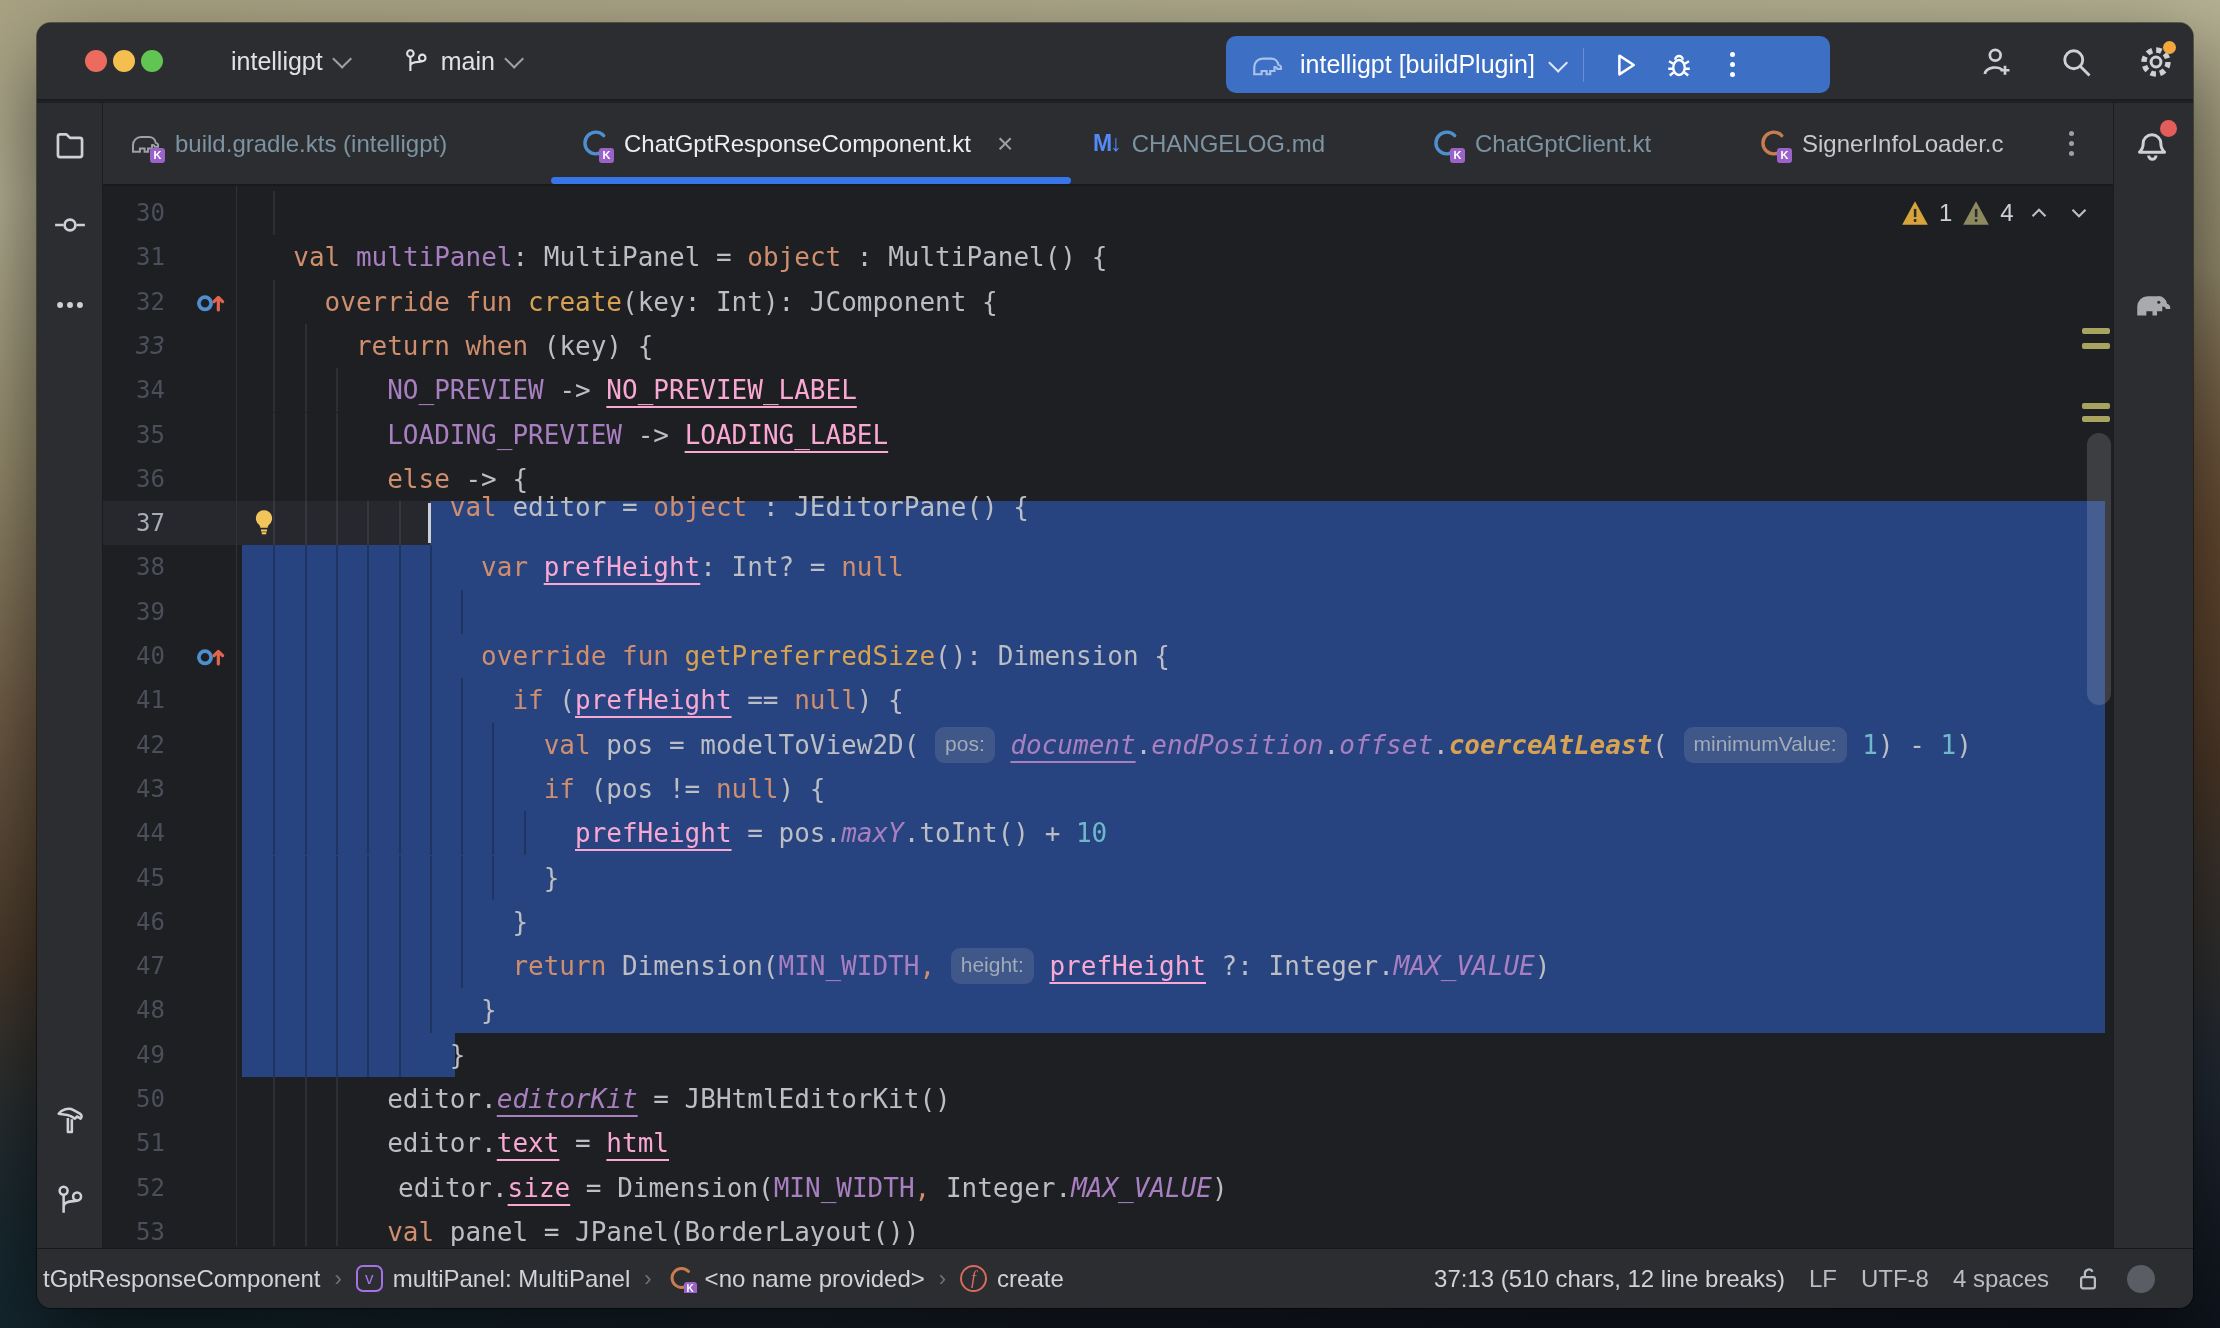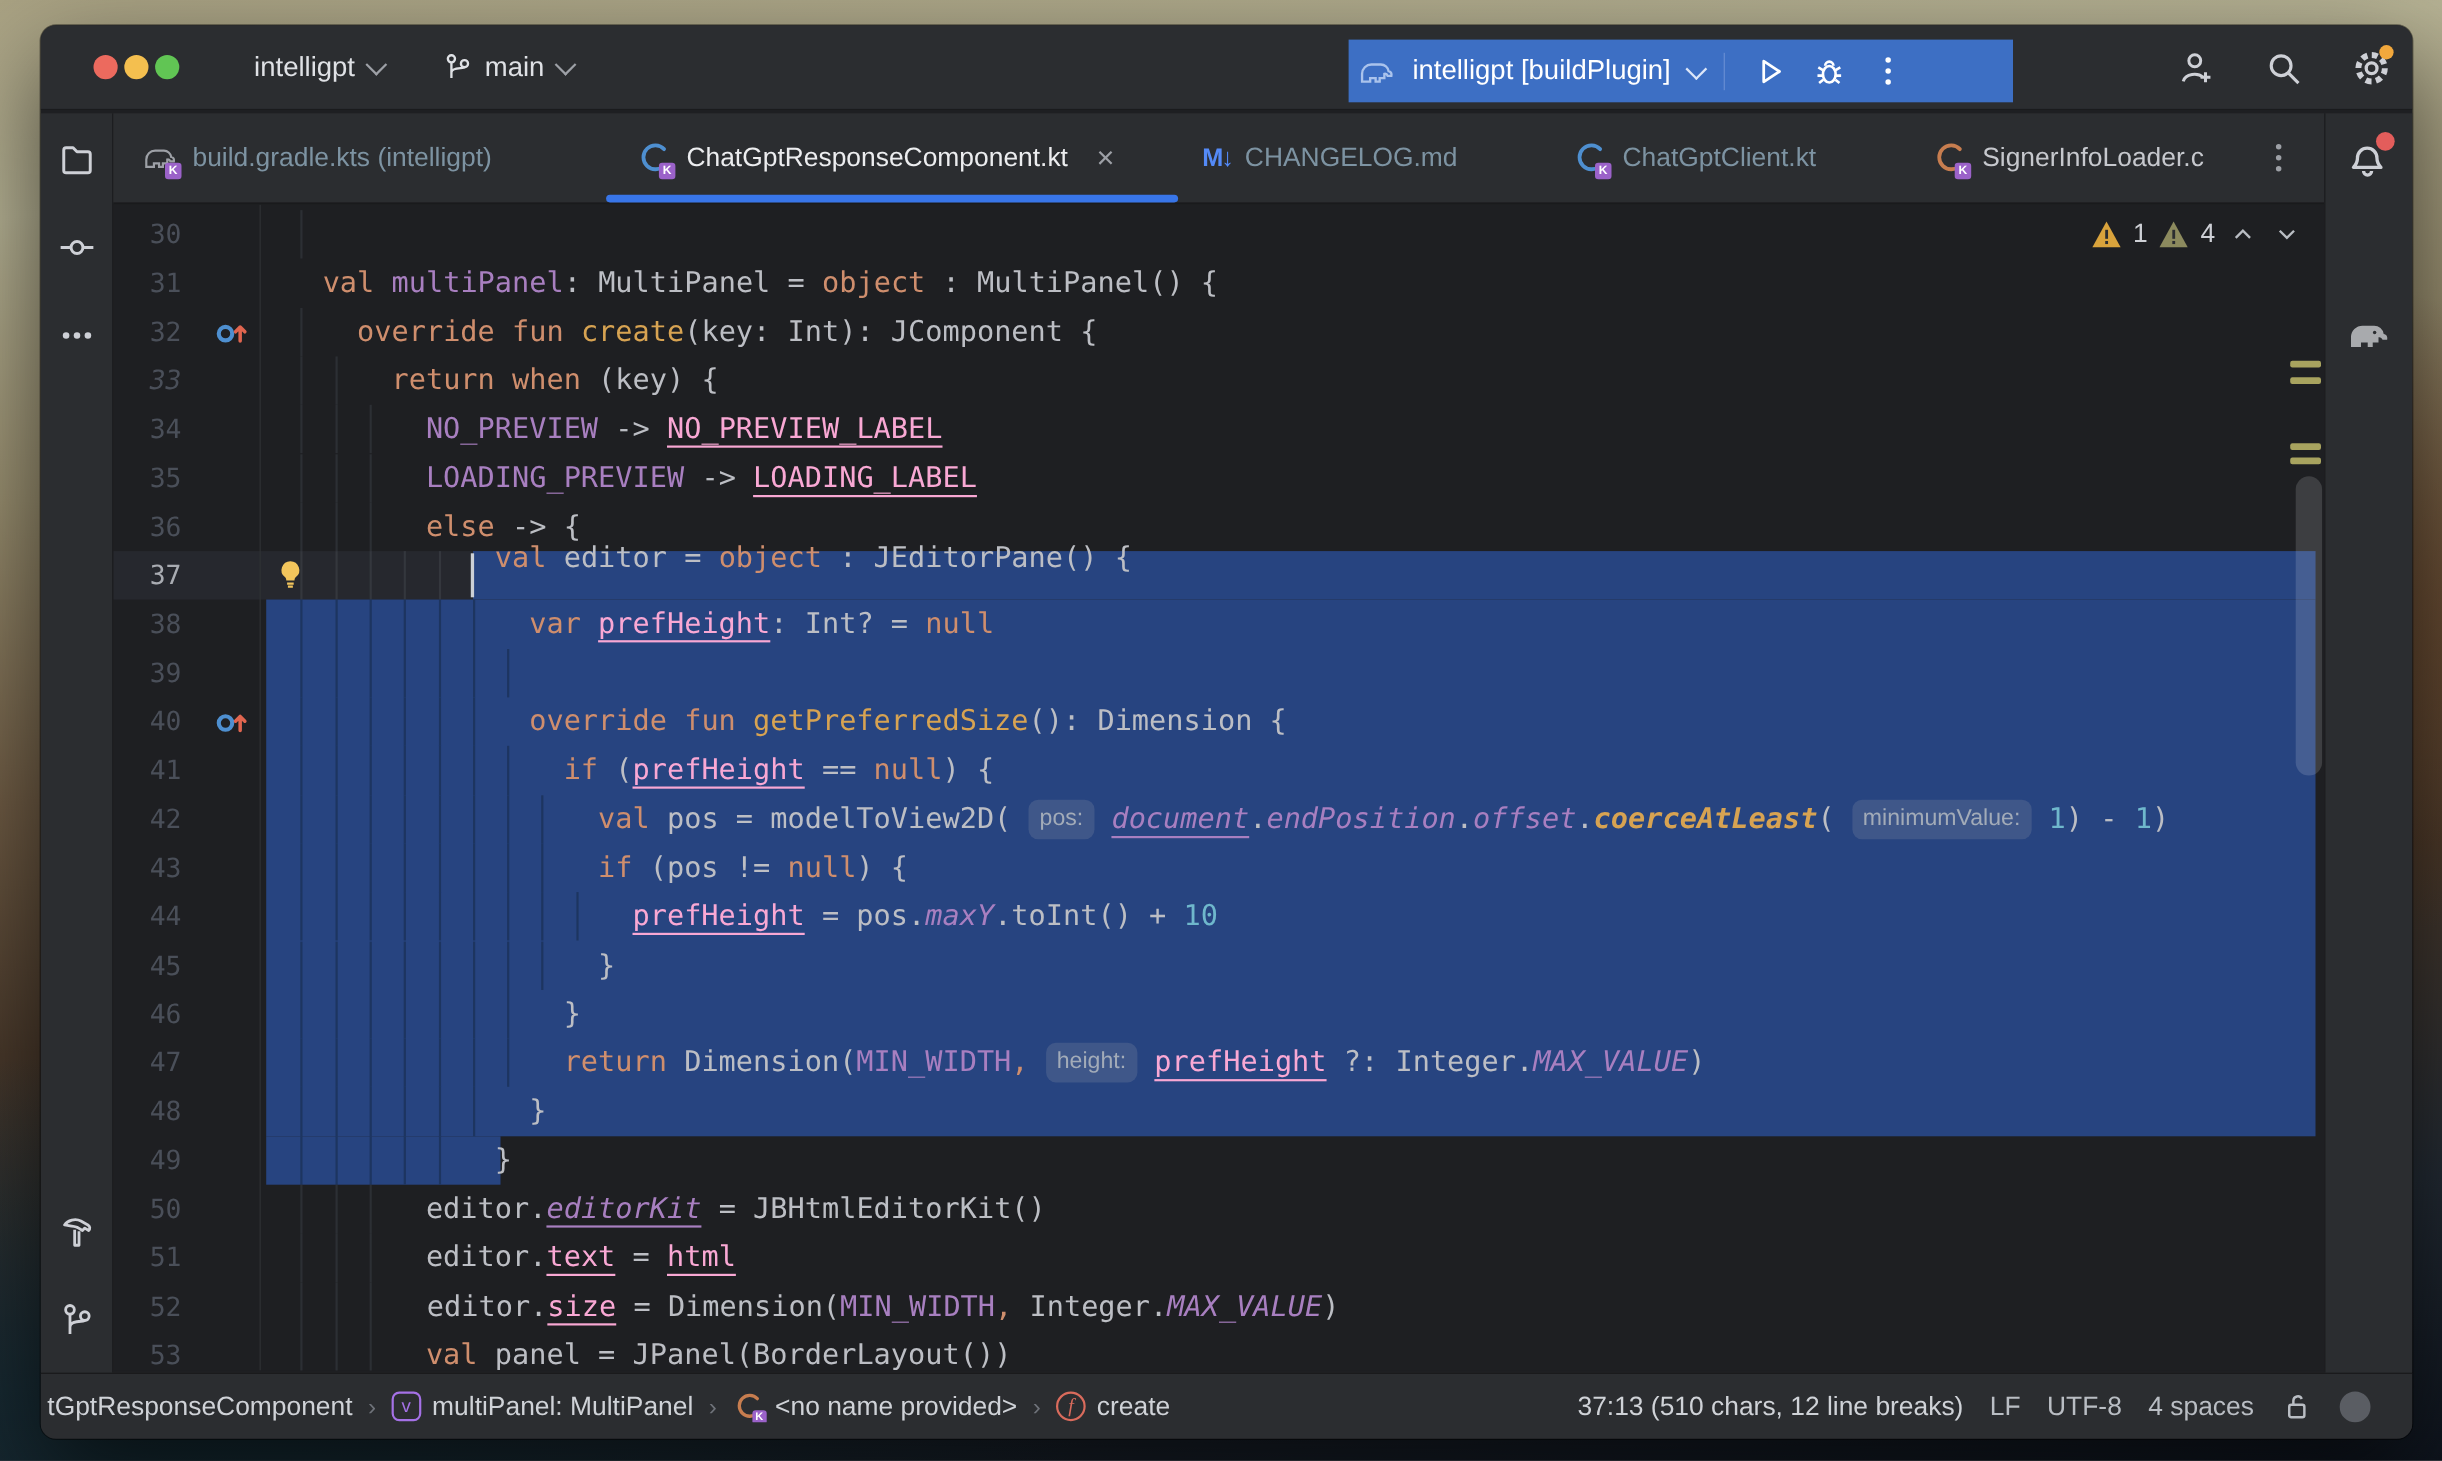--- a/index.html
+++ b/index.html
@@ -21,22 +21,22 @@
     position:absolute; left:0; top:0; width:100%; height:77px;
     background:#2B2D30; border-bottom:1px solid #1A1B1D;
     display:flex; align-items:center;
   }
   .lights { display:flex; gap:6px; padding-left:48px; }
   .light { width:22px; height:22px; border-radius:50%; }
   .widget-btn { display:flex; align-items:center; gap:10px; color:#DFE1E5; font-size:25px; padding:8px 12px; border-radius:8px; }
   .chev { width:14px; height:14px; border-right:2.5px solid #9DA0A6; border-bottom:2.5px solid #9DA0A6; transform:rotate(45deg) translateY(-3px); }
   .run-widget {
     position:absolute; left:1189px; top:13px; height:57px; width:604px;
-    background:#3D6FC4; border-radius:0; display:flex; align-items:center;
-    color:#FFFFFF; font-size:25px; padding:0 4px; gap:12px;
+    background:#3D6FC4; border-radius:10px; display:flex; align-items:center;
+    color:#FFFFFF; font-size:25px; padding:0 20px; gap:12px;
   }
   .run-widget .chev { border-color:#DCE6F8; }
   .run-sep { width:1px; height:34px; background:#6A90D4; margin:0 8px; }
   .rw-ic { display:flex; align-items:center; justify-content:center; width:42px; height:42px; }
   .top-right { position:absolute; right:16px; top:0; height:77px; display:flex; align-items:center; gap:38px; color:#CED0D6; }
   .tr-btn { position:relative; width:42px; height:42px; display:flex; align-items:center; justify-content:center; }
   .gear-dot { position:absolute; right:1px; top:0; width:13px; height:13px; border-radius:50%; background:#F2A83C; }
   
   .left-stripe {
     position:absolute; left:0; top:80px; width:66px; bottom:60px;
@@ -501,21 +501,21 @@
       <div class="code-line" style="left: 389.4px; top: 758.1px;"><span class="tk-k">return</span><span class="tk-d"> Dimension(</span><span class="tk-p">MIN_WIDTH</span><span class="tk-k">,</span><span class="tk-d"> </span><span class="tk-h">height:</span><span class="tk-d"> </span><span class="tk-pu">prefHeight</span><span class="tk-d"> ?: Integer.</span><span class="tk-pi">MAX_VALUE</span><span class="tk-d">)</span></div>
       <div class="lnum" style="top: 802.4px;">48</div>
       <div class="code-line" style="left: 358.1px; top: 802.4px;"><span class="tk-d">}</span></div>
       <div class="lnum" style="top: 846.7px;">49</div>
       <div class="code-line" style="left: 326.8px; top: 846.7px;"><span class="tk-d">}</span></div>
       <div class="lnum" style="top: 891px;">50</div>
       <div class="code-line" style="left: 264.2px; top: 891px;"><span class="tk-d">editor.</span><span class="tk-piu">editorKit</span><span class="tk-d"> = JBHtmlEditorKit()</span></div>
       <div class="lnum" style="top: 935.3px;">51</div>
       <div class="code-line" style="left: 264.2px; top: 935.3px;"><span class="tk-d">editor.</span><span class="tk-pu">text</span><span class="tk-d"> = </span><span class="tk-pu">html</span></div>
       <div class="lnum" style="top: 979.6px;">52</div>
-      <div class="code-line" style="left: 265px; top: 979.6px;"><span class="tk-d">editor.</span><span class="tk-pu">size</span><span class="tk-d"> = Dimension(</span><span class="tk-p">MIN_WIDTH</span><span class="tk-k">,</span><span class="tk-d"> Integer.</span><span class="tk-pi">MAX_VALUE</span><span class="tk-d">)</span></div>
+      <div class="code-line" style="left: 275px; top: 979.6px;"><span class="tk-d">editor.</span><span class="tk-pu">size</span><span class="tk-d"> = Dimension(</span><span class="tk-p">MIN_WIDTH</span><span class="tk-k">,</span><span class="tk-d"> Integer.</span><span class="tk-pi">MAX_VALUE</span><span class="tk-d">)</span></div>
       <div class="lnum" style="top: 1023.9px;">53</div>
       <div class="code-line" style="left: 264.2px; top: 1023.9px;"><span class="tk-k">val</span><span class="tk-d"> panel = JPanel(BorderLayout())</span></div>
       <div class="stripe-mark" style="top: 142px;"></div>
       <div class="stripe-mark" style="top: 157px;"></div>
       <div class="stripe-mark" style="top: 217px;"></div>
       <div class="stripe-mark" style="top: 230px;"></div>
       <div class="vscroll" style="top: 247px; height: 272px;"></div>
     </div>
 
   <div class="statusbar">

